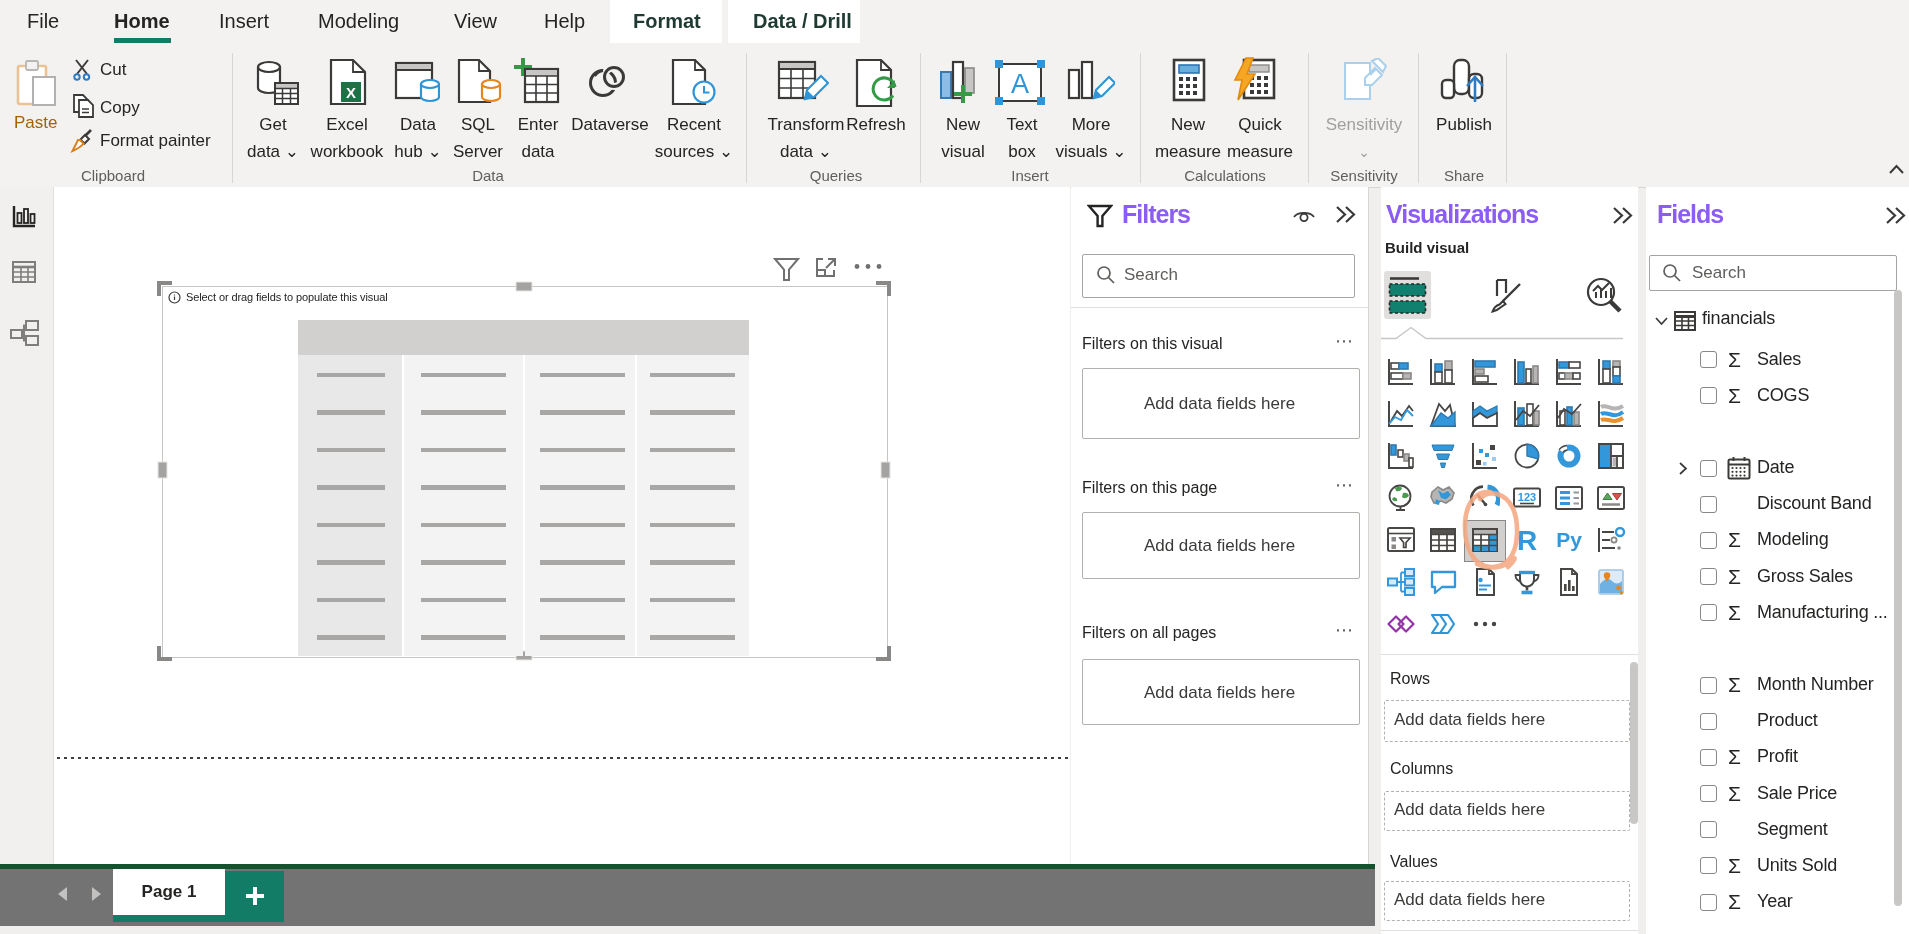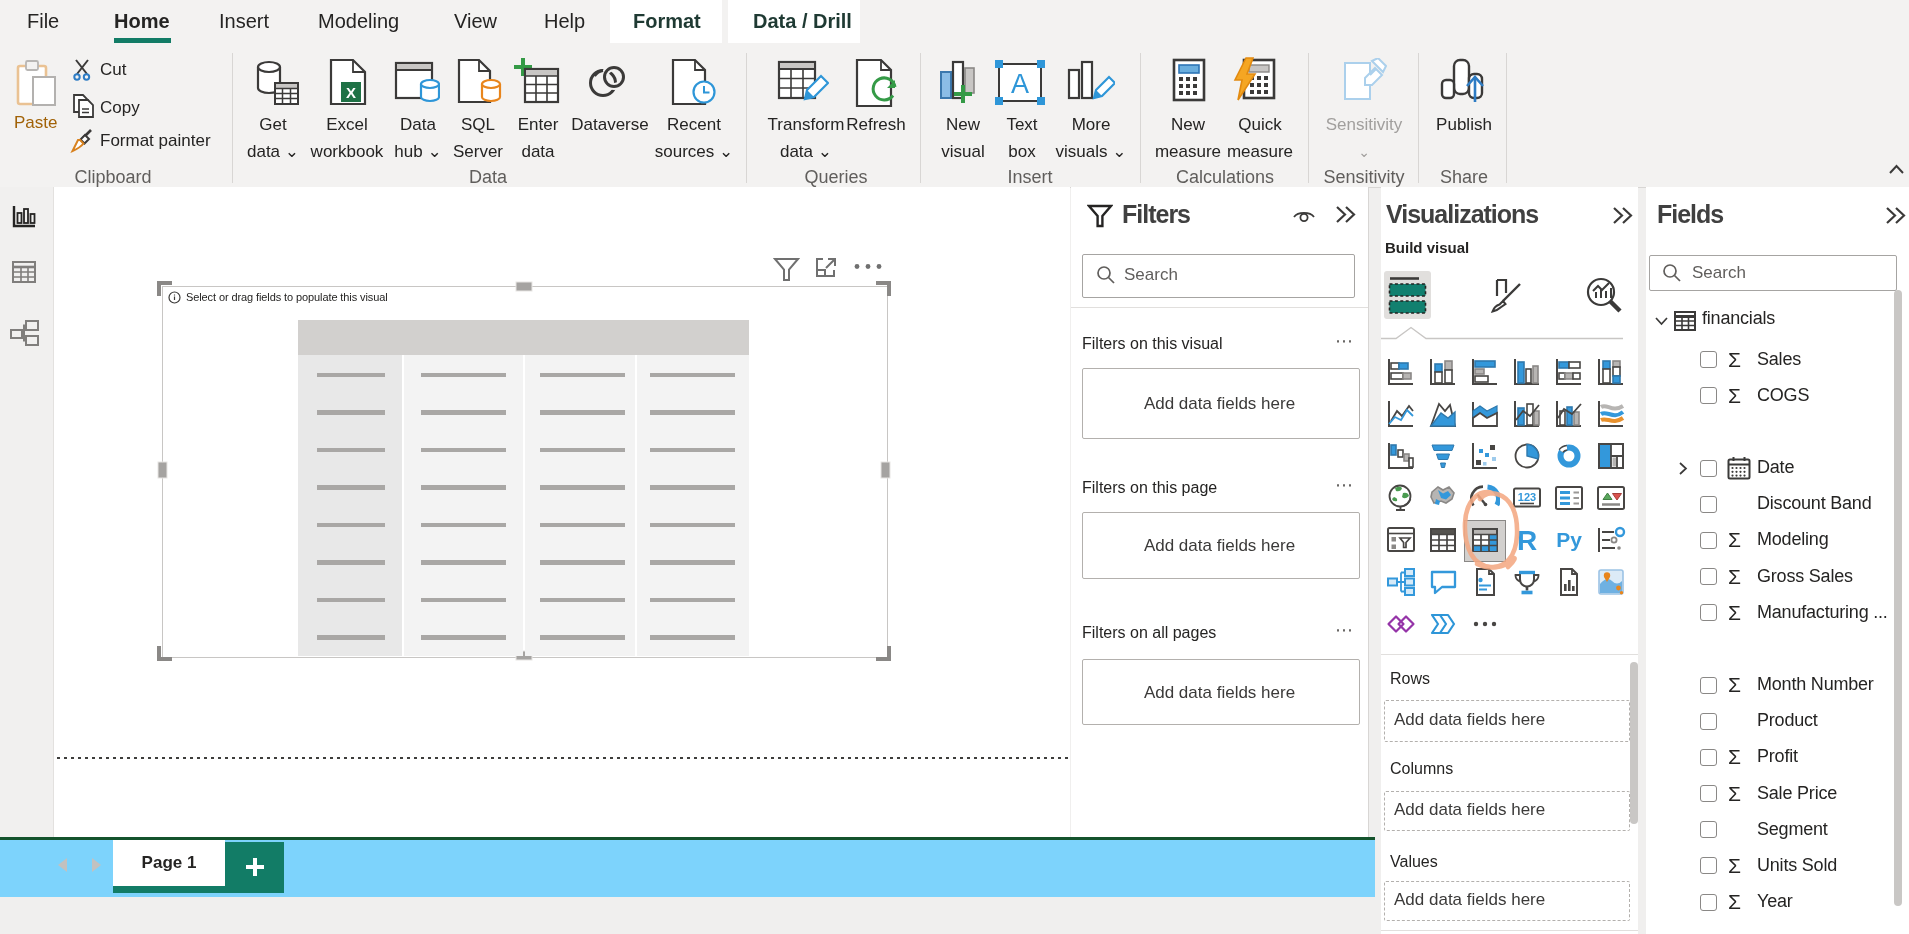--- a/index.html
+++ b/index.html
@@ -6,31 +6,31 @@
 .abs{position:absolute}
 svg{display:block}
 
 #menubar{position:absolute;left:0;top:0;width:1909px;height:43px;background:#f3f2f1}
 .mtab{position:absolute;top:0;height:43px;line-height:43px;font-size:20px;color:#252423;white-space:nowrap}
 .mwhite{position:absolute;top:0;height:43px;background:#fff}
 
 #ribbon{position:absolute;left:0;top:43px;width:1909px;height:144px;background:#f3f2f1;border-bottom:1px solid #d8d6d4}
 .rsep{position:absolute;top:10px;height:130px;width:1px;background:#d8d6d4}
 .rlbl{position:absolute;font-size:17px;color:#252423;text-align:center;white-space:nowrap;transform:translateX(-50%);line-height:27px}
-.glbl{position:absolute;top:124px;font-size:18px;color:#605e5c;text-align:center;transform:translateX(-50%);white-space:nowrap}
+.glbl{position:absolute;top:124px;font-size:15px;color:#605e5c;text-align:center;transform:translateX(-50%);white-space:nowrap}
 .slbl{position:absolute;font-size:17px;color:#252423;white-space:nowrap}
 
 #mainbg{position:absolute;left:0;top:187px;width:1909px;height:747px;background:#f0efee}
 #rail{position:absolute;left:0;top:187px;width:53px;height:690px;background:#f1f0ef;border-right:1px solid #e3e1df}
 #canvas{position:absolute;left:54px;top:187px;width:1016px;height:690px;background:#fff}
 #fpane{position:absolute;left:1071px;top:187px;width:297px;height:683px;background:#fff;border-right:1px solid #d8d6d4;border-bottom:1px solid #d8d6d4}
 #vpane{position:absolute;left:1381px;top:187px;width:257px;height:747px;background:#fff}
 #fldpane{position:absolute;left:1646px;top:187px;width:263px;height:747px;background:#fff}
-#tabbar{position:absolute;left:0;top:837px;width:1375px;height:57px;background:#7dd3fc;border-top:3px solid #14532d}
-.ptitle{font-size:25px;font-weight:bold;letter-spacing:-1px;color:#404040;white-space:nowrap}
+#tabbar{position:absolute;left:0;top:864px;width:1375px;height:57px;background:#737373;border-top:5px solid #14532d}
+.ptitle{font-size:25px;font-weight:bold;letter-spacing:-1px;color:#8b5cf6;white-space:nowrap}
 .seclbl{font-size:16px;color:#252423;white-space:nowrap}
 .addbox{position:absolute;background:#fff;border:1px solid #b3b0ad;border-radius:2px}
 .addtxt{font-size:17px;color:#3b3a39;white-space:nowrap}
 .srch{position:absolute;background:#fff;border:1px solid #a6a4a2;border-radius:2px}
 .srchtxt{font-size:17px;color:#605e5c}
 .dots3{color:#605e5c;font-size:18px;letter-spacing:2px}
 
 .frow{position:absolute;left:0;width:263px;height:36px}
 .fchk{position:absolute;left:54px;top:0;width:15px;height:15px;border:1.6px solid #8a8886;border-radius:3px;background:#fff}
 .fsig{position:absolute;left:82px;top:-5px;font-size:21px;color:#252423}

